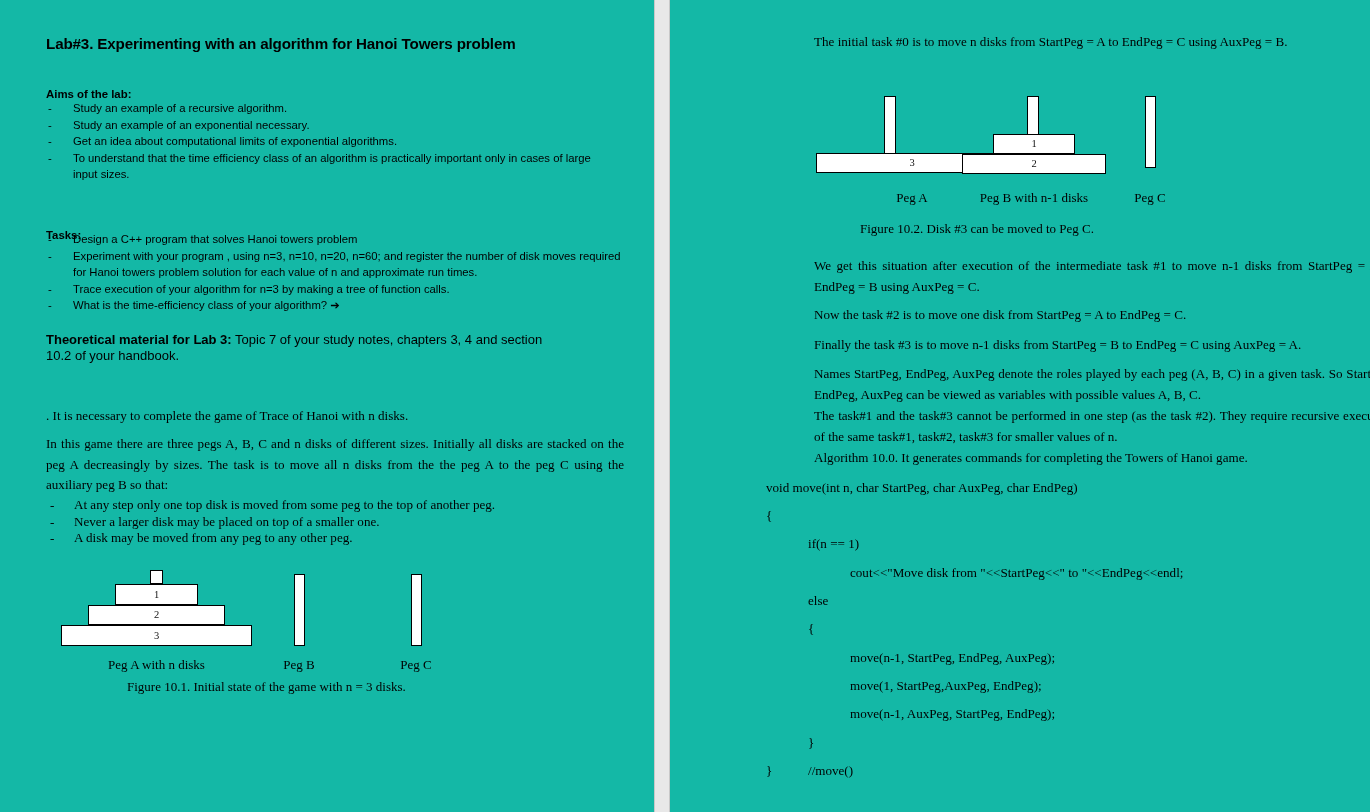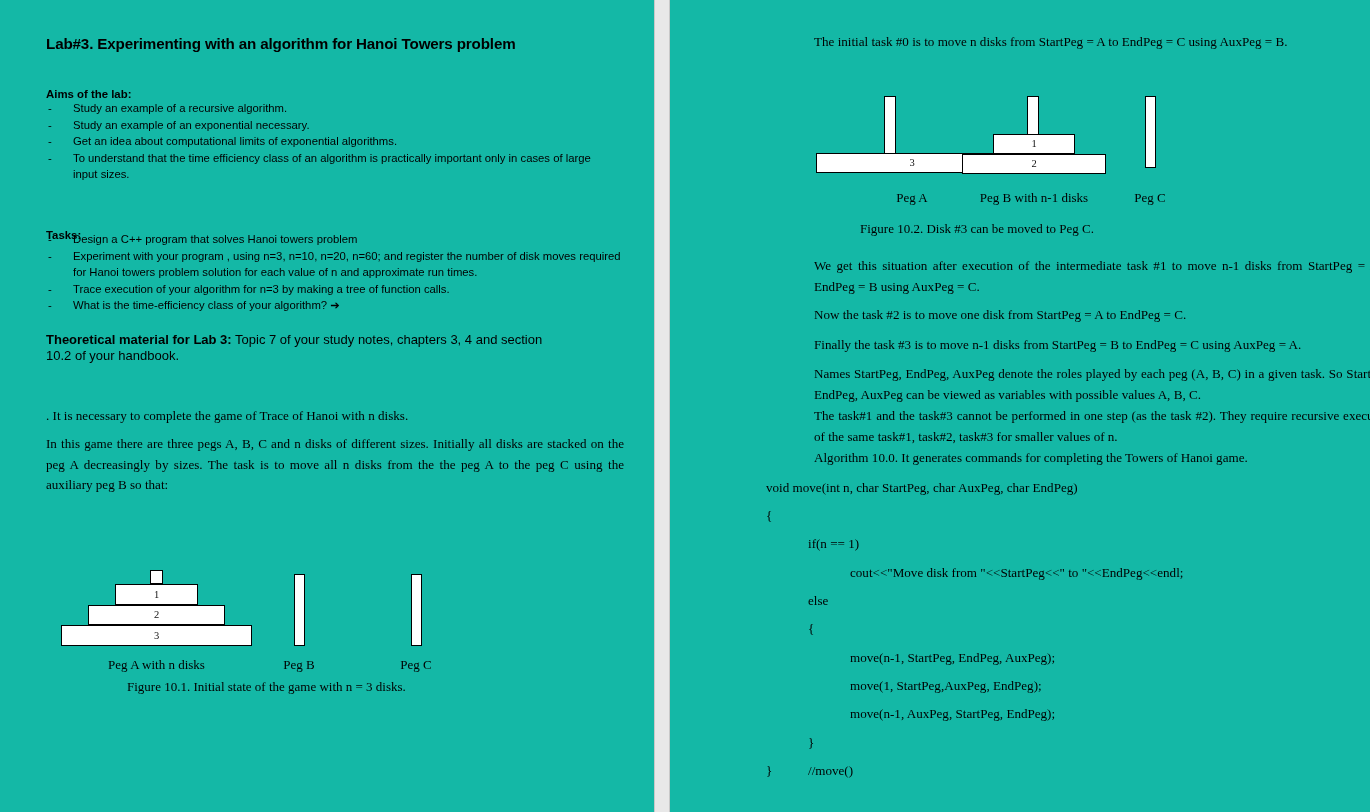--- a/index.html
+++ b/index.html
@@ -205,20 +205,25 @@
     <li>What is the time-efficiency class of your algorithm? ➔</li>
   </ul>
 
   <div id="theory">
     <b>Theoretical material for Lab 3:</b><span>  Topic 7 of your study notes, chapters 3, 4 and section 10.2 of your handbook.</span>
   </div>
 
   <div class="serif-p" id="p-necessary">. It is necessary to complete the game of Trace of Hanoi with n disks.</div>
   <div class="serif-p" id="p-game">In this game there are three pegs A, B, C and n disks of different sizes. Initially all disks are stacked on the peg A decreasingly by sizes. The task is to move all n disks from the the peg A to the peg C using the auxiliary peg B so that:</div>
 
+  <ul class="serif-dash" id="rules-list">
+    <li>At any step only one top disk is moved from some peg to the top of another peg.</li>
+    <li>Never a larger disk may be placed on top of a smaller one.</li>
+    <li>A disk may be moved from any peg to any other peg.</li>
+  </ul>
 
   <div class="figure" id="figure-1" style="left:0; top:0; width:654px; height:140px;">
 
     <div class="peg-group">
       <div class="post" style="left:150px; top:570px; width:13px; height:14px;"></div>
       <div class="disk" style="left:115px; top:584px; width:83px; height:21px;">
           <span>1</span>
         </div>
       <div class="disk" style="left:88px;  top:605px; width:137px; height:20px;">
           <span>2</span>

